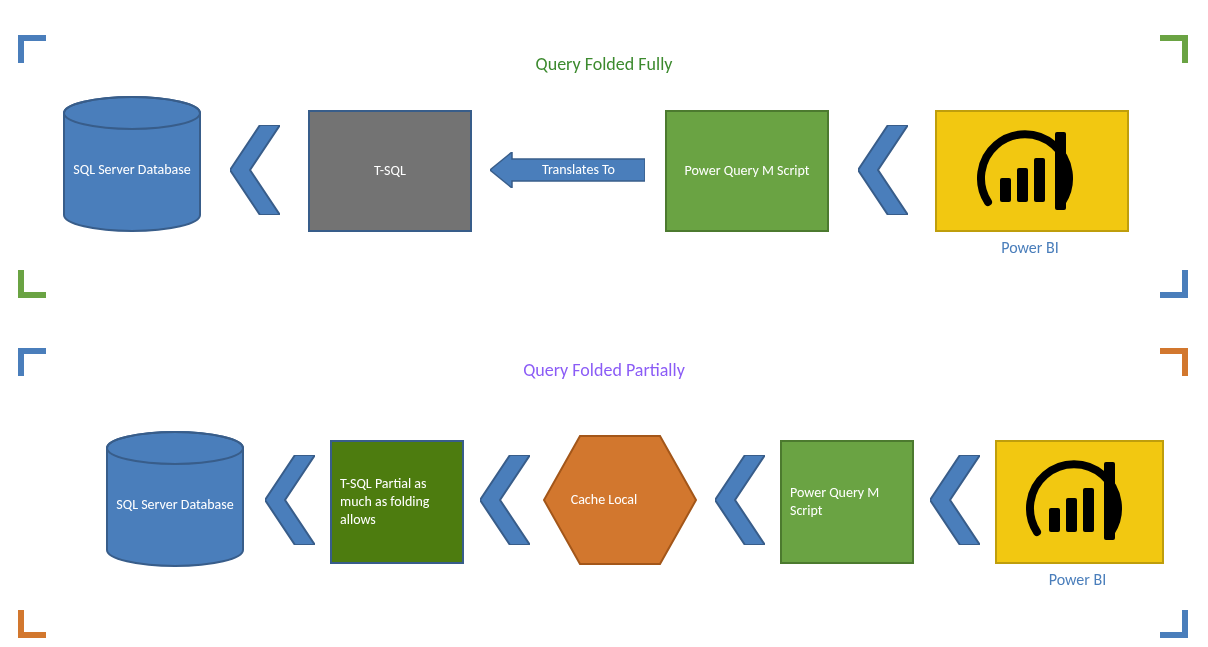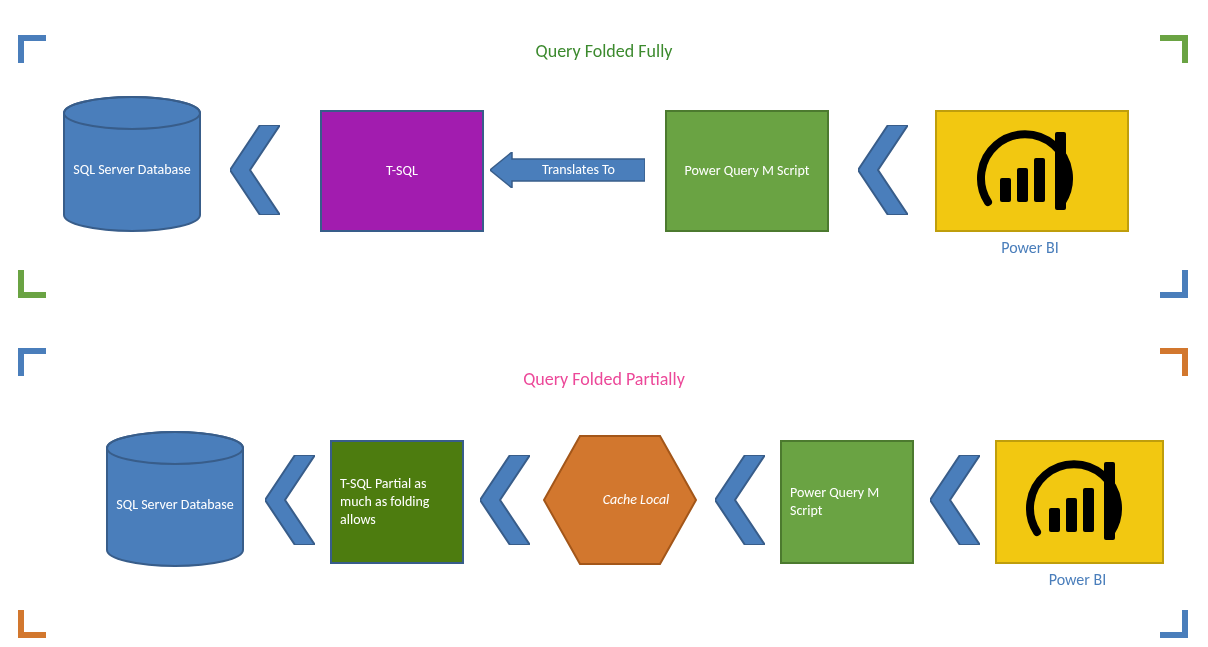--- a/index.html
+++ b/index.html
@@ -50,36 +50,36 @@
 <svg class="corner" style="left:1160px; top:35px;">
     <path d="M0 0 H28 V28 H22 V6 H0 Z" fill="#6aa343"></path>
   </svg>
 <svg class="corner" style="left:18px; top:270px;">
     <path d="M0 0 H6 V22 H28 V28 H0 Z" fill="#6aa343"></path>
   </svg>
 <svg class="corner" style="left:1160px; top:270px;">
     <path d="M22 0 H28 V28 H0 V22 H22 Z" fill="#4a7ebb"></path>
   </svg>
 
-<div class="section-title" style="top:40px; color:#3c8a2e;">Query Folded Fully</div>
+<div class="section-title" style="top:53px; color:#3c8a2e;">Query Folded Fully</div>
 
 <svg style="position:absolute; left:62px; top:95px;" width="140" height="140">
   <ellipse cx="70" cy="18" rx="68" ry="16" fill="#4a7ebb" stroke="#385d8a" stroke-width="2"></ellipse>
   <path d="M2 18 V120 A68 16 0 0 0 138 120 V18" fill="#4a7ebb" stroke="#385d8a" stroke-width="2"></path>
   <ellipse cx="70" cy="18" rx="68" ry="16" fill="none" stroke="#385d8a" stroke-width="2"></ellipse>
 </svg>
 <div style="position:absolute; left:62px; top:120px; width:140px; height:100px;">
   <div class="box-text">SQL Server Database</div>
 </div>
 
 <svg style="position:absolute; left:230px; top:125px;" width="50" height="90">
   <path d="M50 0 L20 45 L50 90 L30 90 L0 45 L30 0 Z" fill="#4a7ebb" stroke="#385d8a" stroke-width="2"></path>
 </svg>
 
-<div style="position:absolute; left:308px; top:110px; width:160px; height:118px; background:#a21caf; border:2px solid #385d8a;margin-left:12px;">
+<div style="position:absolute; left:308px; top:110px; width:160px; height:118px; background:#737373; border:2px solid #385d8a;">
   <div class="box-text">T-SQL</div>
 </div>
 
 <svg style="position:absolute; left:490px; top:152px;" width="155" height="36">
   <path d="M0 18 L22 0 L22 7 L155 7 L155 29 L22 29 L22 36 Z" fill="#4a7ebb" stroke="#385d8a" stroke-width="1.5"></path>
 </svg>
 <div style="position:absolute; left:512px; top:159px; width:133px; height:22px; color:#fff; font-size:14px; text-align:center; line-height:22px;">Translates To</div>
 
 <div style="position:absolute; left:665px; top:110px; width:160px; height:118px; background:#6aa343; border:2px solid #4c7a2f;">
   <div class="box-text">Power Query M Script</div>
@@ -108,21 +108,21 @@
 <svg class="corner" style="left:1160px; top:348px;">
     <path d="M0 0 H28 V28 H22 V6 H0 Z" fill="#d2772e"></path>
   </svg>
 <svg class="corner" style="left:18px; top:610px;">
     <path d="M0 0 H6 V22 H28 V28 H0 Z" fill="#d2772e"></path>
   </svg>
 <svg class="corner" style="left:1160px; top:610px;">
     <path d="M22 0 H28 V28 H0 V22 H22 Z" fill="#4a7ebb"></path>
   </svg>
 
-<div class="section-title" style="top:368px; color:#ec4899;text-align:center;">Query Folded Partially</div>
+<div class="section-title" style="top:359px; color:#8b5cf6;text-align:center;">Query Folded Partially</div>
 
 <svg style="position:absolute; left:105px; top:430px;" width="140" height="140">
   <ellipse cx="70" cy="18" rx="68" ry="16" fill="#4a7ebb" stroke="#385d8a" stroke-width="2"></ellipse>
   <path d="M2 18 V120 A68 16 0 0 0 138 120 V18" fill="#4a7ebb" stroke="#385d8a" stroke-width="2"></path>
   <ellipse cx="70" cy="18" rx="68" ry="16" fill="none" stroke="#385d8a" stroke-width="2"></ellipse>
 </svg>
 <div style="position:absolute; left:105px; top:455px; width:140px; height:100px;">
   <div class="box-text">SQL Server Database</div>
 </div>
 
@@ -134,21 +134,21 @@
   <div class="box-text">T-SQL Partial as much as folding allows</div>
 </div>
 
 <svg style="position:absolute; left:480px; top:455px;" width="50" height="90">
   <path d="M50 0 L20 45 L50 90 L30 90 L0 45 L30 0 Z" fill="#4a7ebb" stroke="#385d8a" stroke-width="2"></path>
 </svg>
 
 <svg style="position:absolute; left:540px; top:430px;" width="160" height="140">
   <polygon points="40,6 120,6 156,70 120,134 40,134 4,70" fill="#d2772e" stroke="#a35619" stroke-width="2"></polygon>
 </svg>
-<div style="position:absolute; left:556px; top:430px; width:160px; height:140px;font-style:italic;">
+<div style="position:absolute; left:524px; top:430px; width:160px; height:140px;">
   <div class="box-text">Cache Local</div>
 </div>
 
 <svg style="position:absolute; left:715px; top:455px;" width="50" height="90">
   <path d="M50 0 L20 45 L50 90 L30 90 L0 45 L30 0 Z" fill="#4a7ebb" stroke="#385d8a" stroke-width="2"></path>
 </svg>
 
 <div style="position:absolute; left:780px; top:440px; width:130px; height:120px; background:#6aa343; border:2px solid #4c7a2f;">
   <div class="box-text">Power Query M Script</div>
 </div>

